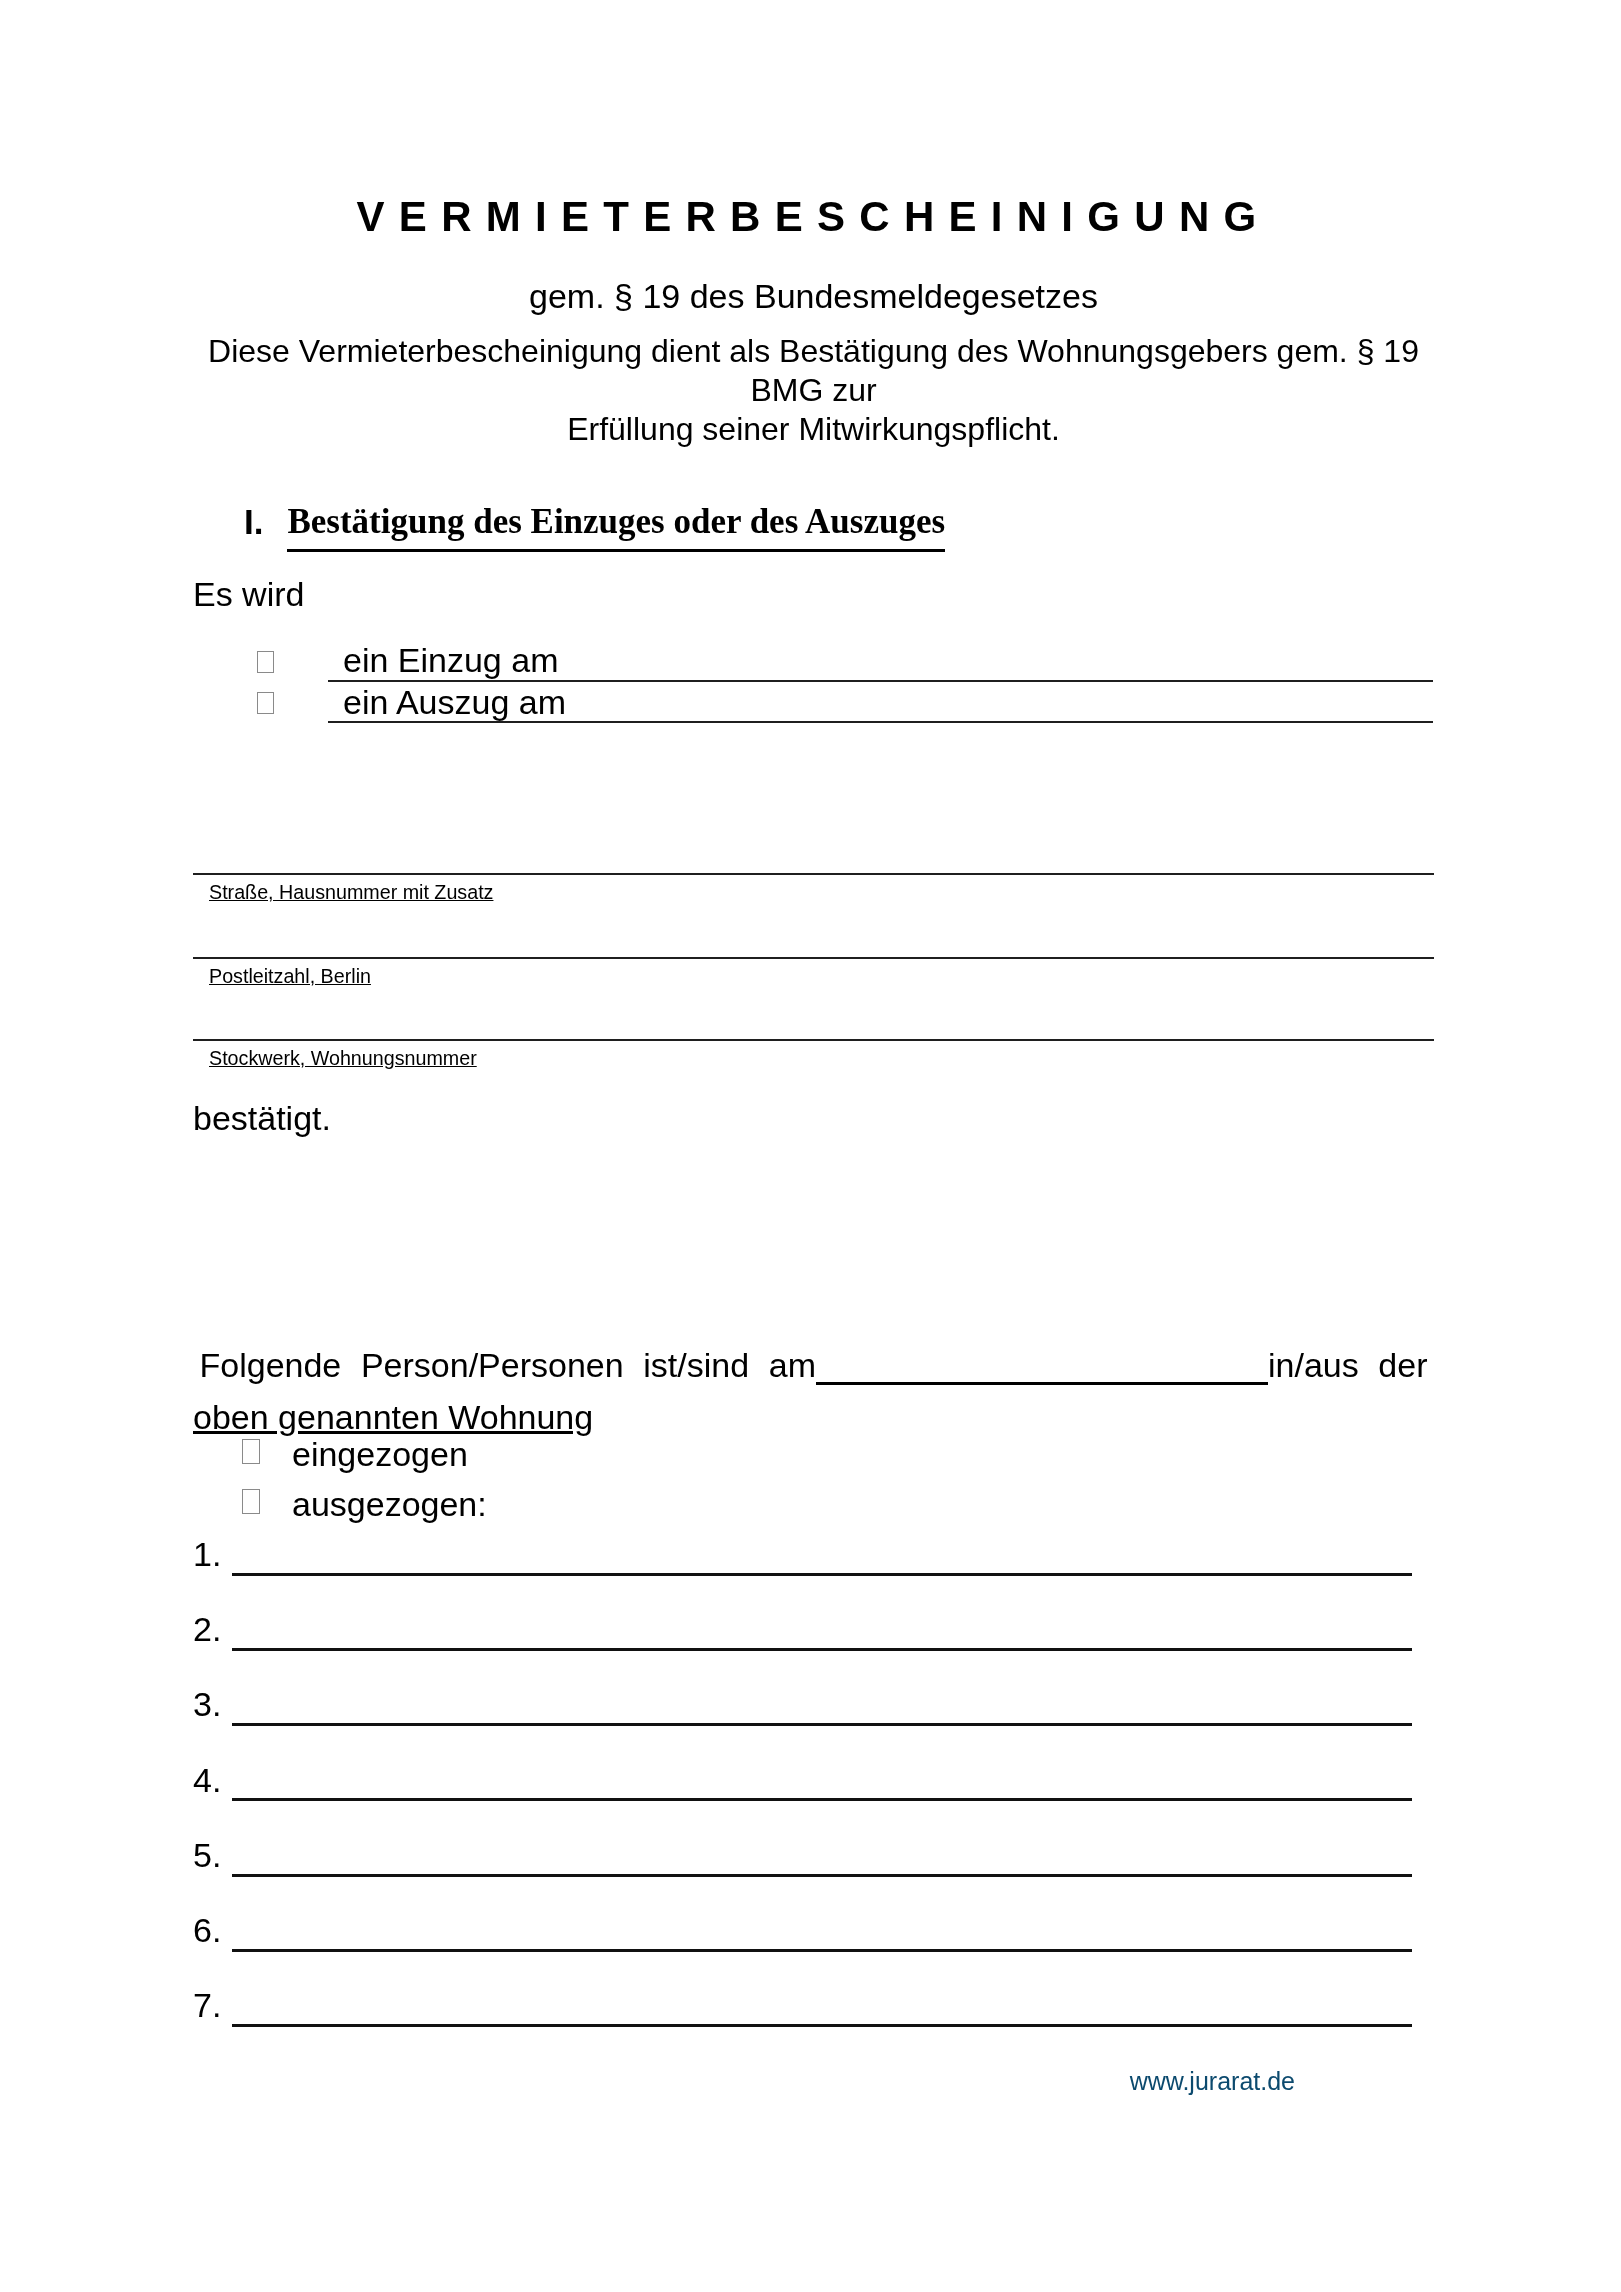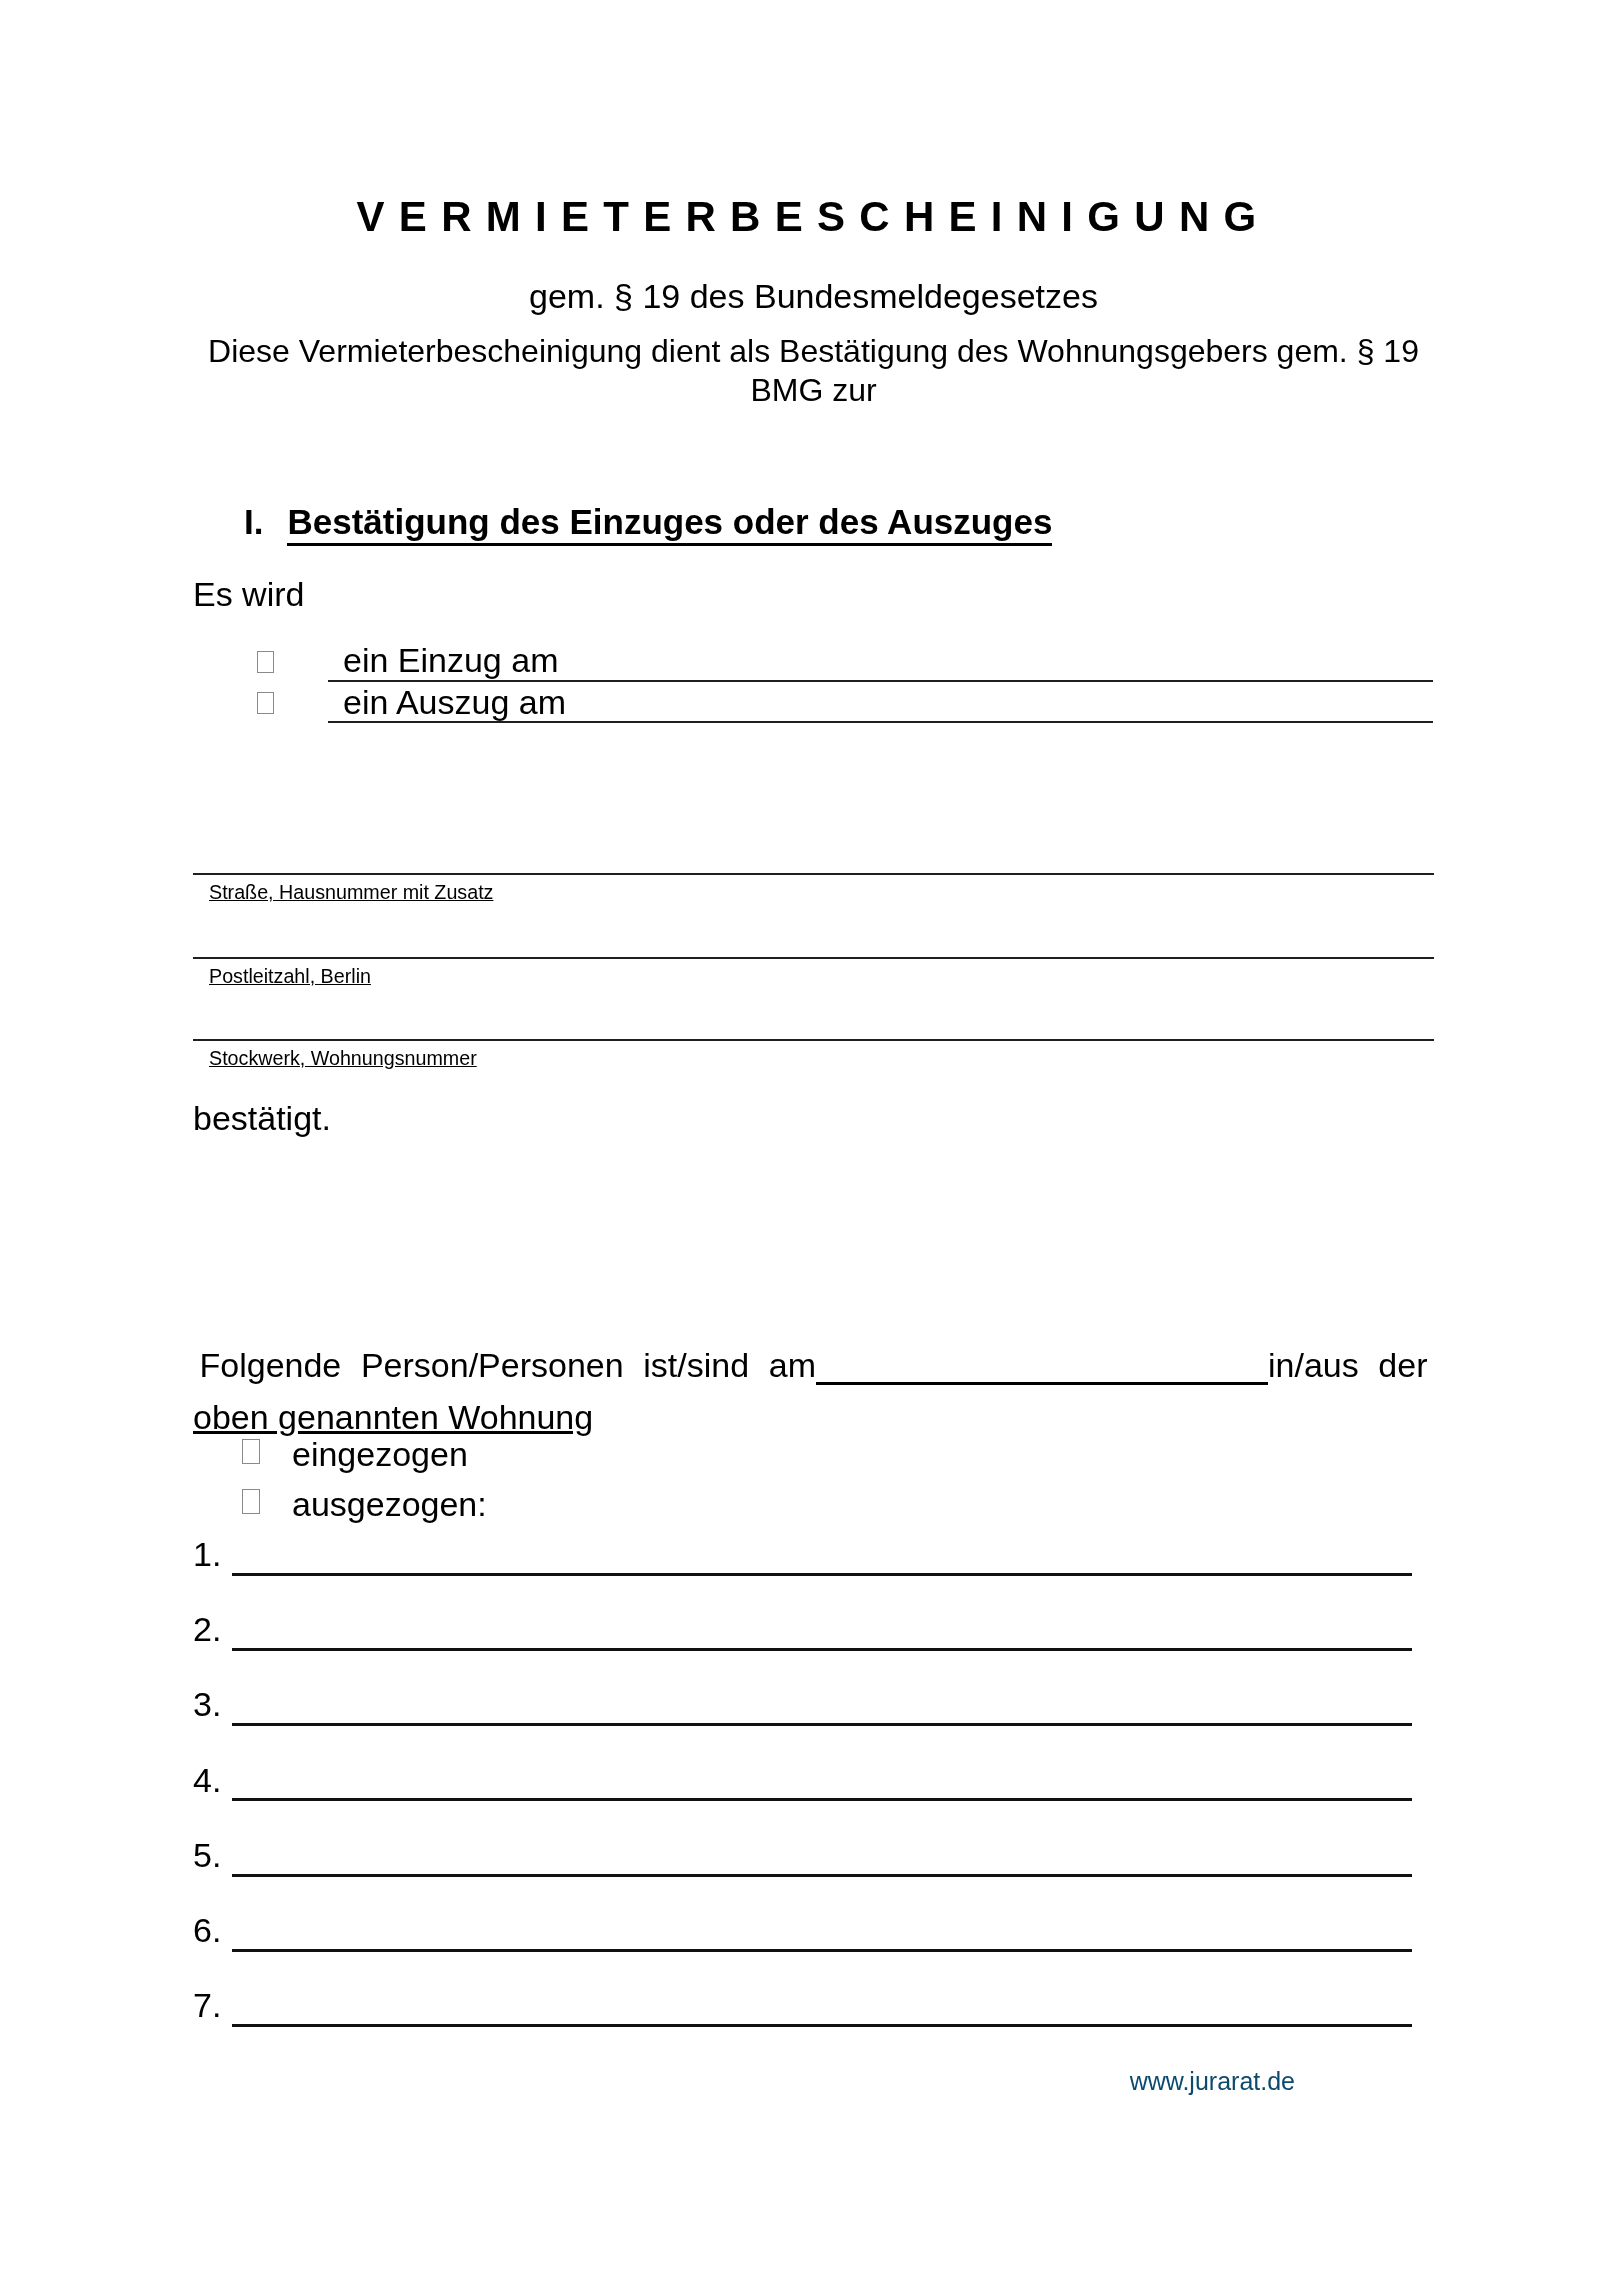--- a/index.html
+++ b/index.html
@@ -19,21 +19,21 @@
     letter-spacing:0.34em;
     white-space:nowrap;
   }
   .doc-subtitle{top:277px;font-size:34px;}
   .doc-intro{top:332px;font-size:32px;line-height:39px;}
   .section-heading{
     top:502px;left:244px;
     display:flex;gap:24px;
     font-size:35px;font-weight:bold;
   }
-  .section-heading .h-text{border-bottom:3.6px solid #000;padding-bottom:1px;}
+  .section-heading .h-text{border-bottom:3.6px solid #000;padding-bottom:7px;font-family:Liberation Serif, serif;}
   .body-text{font-size:34px;line-height:41px;}
   .es-wird{top:574px;left:193px;}
   .checkbox{
     box-sizing:border-box;
     border:1.8px solid #8a8a8a;
     background:#fff;
   }
   .cb-1{left:257px;top:651px;width:17px;height:22.4px;}
   .cb-2{left:257px;top:692px;width:17px;height:22.4px;}
   .opt-line{
@@ -80,20 +80,21 @@
 </style>
 </head>
 <body>
 
 <div class="page">
 
   <div class="abs center-block doc-title">VERMIETERBESCHEINIGUNG</div>
   <div class="abs center-block doc-subtitle">gem. § 19 des Bundesmeldegesetzes</div>
   <div class="abs center-block doc-intro">
     <div>Diese Vermieterbescheinigung dient als Bestätigung des Wohnungsgebers gem. § 19 BMG zur</div>
+    <div>Erfüllung seiner Mitwirkungspflicht.</div>
   </div>
 
   <div class="abs section-heading">
     <span class="h-num">I.</span>
     <span class="h-text">Bestätigung des Einzuges oder des Auszuges</span>
   </div>
 
   <div class="abs body-text es-wird">Es wird</div>
 
   <span class="abs checkbox cb-1"></span>

